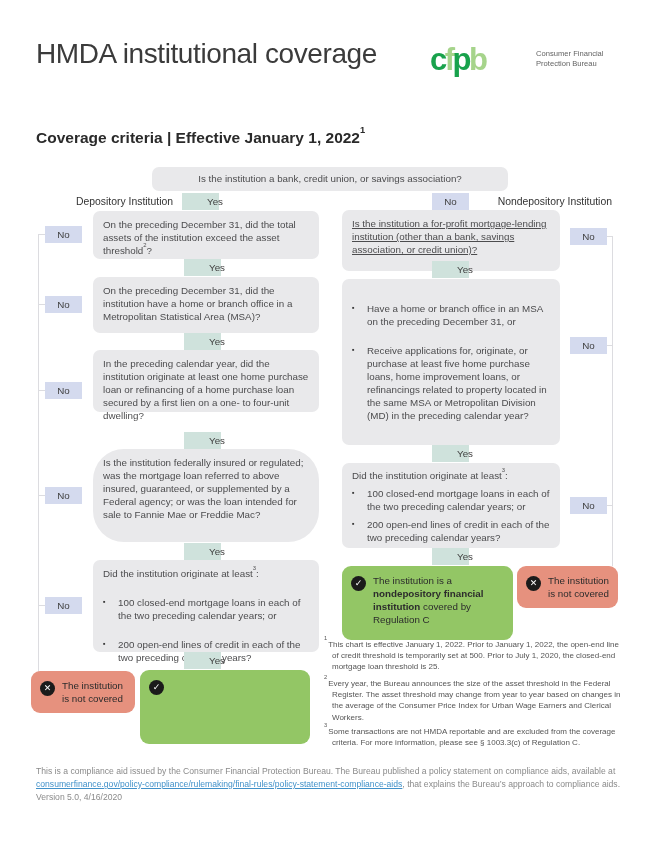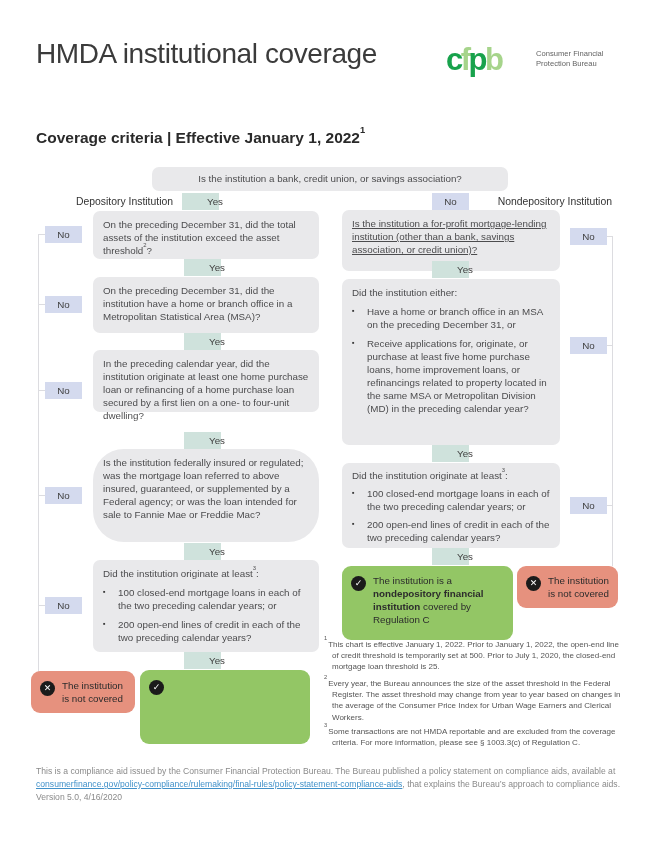--- a/index.html
+++ b/index.html
@@ -5,21 +5,21 @@
   * { margin:0; padding:0; box-sizing:border-box; }
   html,body { background:#fff; }
   .page {
     position:relative; width:650px; height:841px; background:#ffffff;
     font-family:"Liberation Sans","DejaVu Sans",sans-serif; overflow:hidden;
   }
   .page-title {
     position:absolute; left:36px; top:38px; font-size:28px; font-weight:400;
     color:#3b3b3b; letter-spacing:-0.4px;
   }
-  .logo { position:absolute; left:446px; top:42px; font-size:31px; font-weight:700; letter-spacing:-2.5px; }
+  .logo { position:absolute; left:430px; top:42px; font-size:31px; font-weight:700; letter-spacing:-2.5px; }
   .logo .g1 { color:#18a24c; }
   .logo .g2 { color:#a6d48b; }
   .logo-tagline {
     position:absolute; left:536px; top:49px; font-size:7.6px; color:#636363; line-height:1.3;
   }
   .intro {
     position:absolute; left:36px; top:85px; width:588px; font-size:10.4px;
     color:#3e3e3e; line-height:1.6;
   }
   .section-heading {
@@ -39,21 +39,21 @@
   .branch-label { position:absolute; top:196px; font-size:10.4px; color:#333; }
   .conn {
     position:absolute; width:37px; height:17px; font-size:9.8px; color:#3f3f3f;
     display:flex; align-items:center; justify-content:center;
   }
   .conn.yes { background:#cfe2dc;padding-left:29px; }
   .conn.no  { background:#d4daee; }
   .rail { position:absolute; width:1px; background:#dcdce0; }
   .stub { position:absolute; height:1px; background:#dcdce0; }
 
-  .bullet { display:flex; margin-top:6px; }
+  .bullet { display:flex; margin-top:16px; }
   .bullet .bm { width:15px; flex:none; font-size:7.5px; padding-top:1px; color:#3c3c3c; }
   .bullet .bm::before { content:"▪"; }
   .bullet .bt { flex:1; }
 
   .outcome {
     position:absolute; border-radius:9px; display:flex; gap:7px;
     padding:9px 8px 8px 9px; font-size:9.8px; line-height:1.32; color:#2c2c2c;
   }
   .outcome.red   { background:#e6917e; }
   .outcome.green { background:#93c665; }
@@ -143,21 +143,20 @@
     <span>The institution is not covered</span>
   </div>
   <div class="outcome green" style="left:140px; top:670px; width:170px; height:74px;">
     <span class="oicon">✓</span>
   </div>
 
   <div class="qbox" style="left:342px; top:210px; width:218px; height:61px;text-decoration:underline;">Is the institution a for-profit mortgage-lending institution (other than a bank, savings association, or credit union)?</div>
   <div class="conn yes" style="left:432px; top:261px;">Yes</div>
 
   <div class="qbox" style="left:342px; top:279px; width:218px; height:166px;">
-    <div>Did the institution either:</div>
     <div class="bullet">
         <span class="bm"></span>
         <span class="bt">Have a home or branch office in an MSA on the preceding December 31, or</span>
       </div>
     <div class="bullet">
         <span class="bm"></span>
         <span class="bt">Receive applications for, originate, or purchase at least five home purchase loans, home improvement loans, or refinancings related to property located in the same MSA or Metropolitan Division (MD) in the preceding calendar year?</span>
       </div>
   </div>
   <div class="conn yes" style="left:432px; top:445px;">Yes</div>

